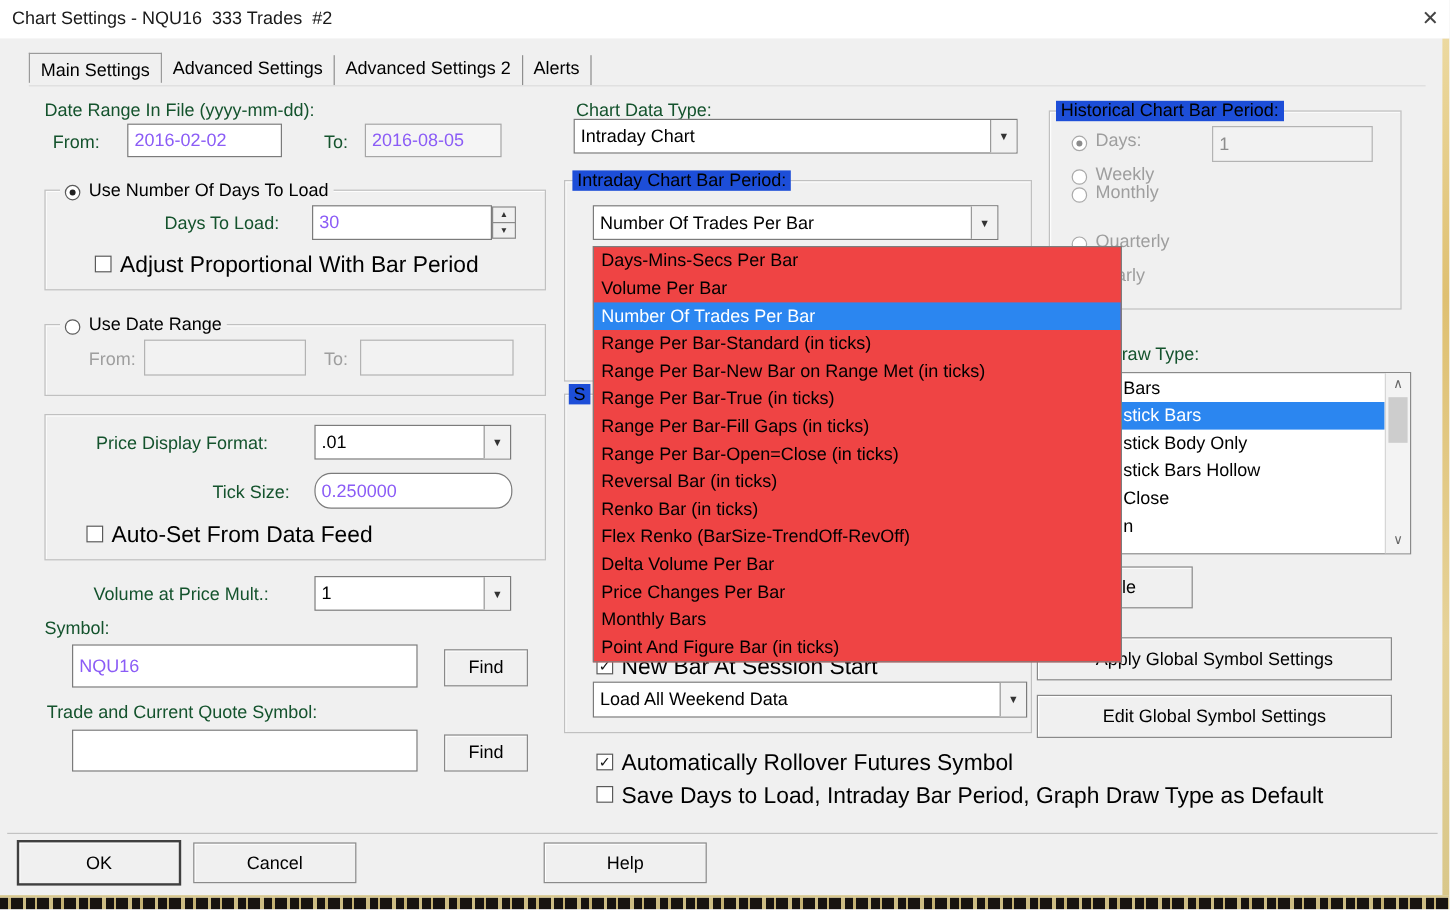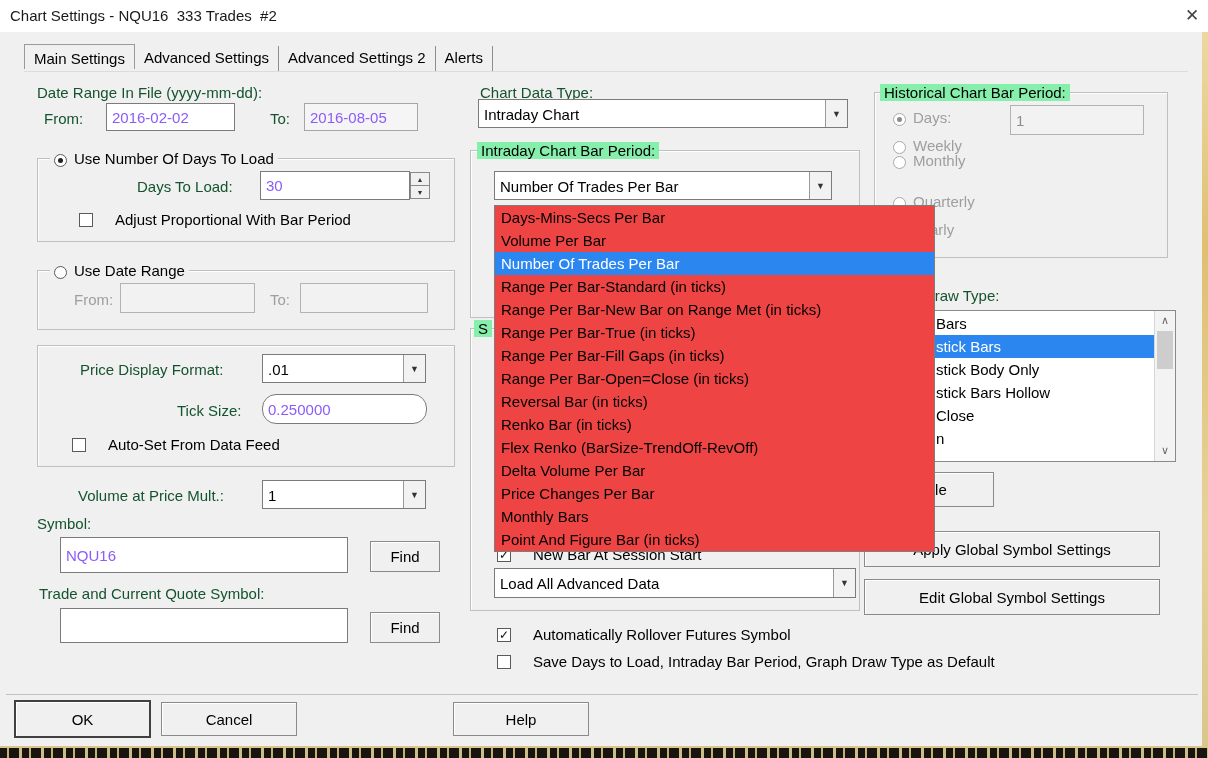--- a/index.html
+++ b/index.html
@@ -22,29 +22,29 @@
   .tab-underline { position:absolute; left:24px; top:71px; width:1164px; height:1px; background:#dcdcdc; }
 
   .lbl { position:absolute; white-space:pre; font-size:15px; color:#14532d; }
   .lbl.dis { color:#9e9e9e; }
 
   .tbox { position:absolute; background:#fff; border:1px solid #7b7b7b; font-family:"Liberation Sans",sans-serif; font-size:15px; padding:0 5px; color:#8b5cf6; }
   .tbox.dis { background:#f2f2f2; border-color:#b3b3b3; color:#8d8d8d; }
   .tbox.ro  { background:#f5f5f5; border-color:#a6a6a6; }
 
   .grp { position:absolute; border:1px solid #c0c0c0; box-shadow:1px 1px 0 #fdfdfd inset; }
-  .grp-lbl { position:absolute; background:#86efac; padding:0 4px; font-size:15px; white-space:pre; }
+  .grp-lbl { position:absolute; background:#1d4ed8; padding:0 4px; font-size:15px; white-space:pre; }
 
   .combo { position:absolute; background:#fff; border:1px solid #7b7b7b; cursor:pointer; }
   .combo .val { position:absolute; left:5px; top:50%; transform:translateY(-50%); white-space:pre; font-size:15px; }
   .combo .arr { position:absolute; right:0; top:0; bottom:0; width:22px; border-left:1px solid #9a9a9a; background:#f2f2f2; color:#333; font-size:9px; display:flex; align-items:center; justify-content:center; }
 
   .chk { position:absolute; display:flex; align-items:flex-start; cursor:pointer; }
   .chk .box { width:14px; height:14px; background:#fff; border:1px solid #5a5a5a; font-size:12px; line-height:13px; text-align:center; color:#111; flex:none; margin-top:2px; }
-  .chk .txt { margin-left:22px; white-space:pre; font-size:15px; }
+  .chk .txt { margin-left:7px; white-space:pre; font-size:19px; }
 
   .radio { position:absolute; display:flex; align-items:flex-end; cursor:pointer; }
   .radio .circ { width:13px; height:13px; border-radius:50%; background:#fff; border:1px solid #5a5a5a; flex:none; position:relative; }
   .radio.sel .circ::after { content:""; position:absolute; left:3px; top:3px; width:5px; height:5px; border-radius:50%; background:#222; }
   .radio .txt { margin-left:7px; white-space:pre; font-size:15px; }
   .radio.dis .circ { border-color:#a9a9a9; }
   .radio.dis.sel .circ::after { background:#8b8b8b; }
   .radio.dis .txt { color:#9e9e9e; }
 
   .btn { position:absolute; background:#f0f0f0; border:1px solid #8a8a8a; box-shadow:1px 1px 0 #ffffff inset; font-size:15px; display:flex; align-items:center; justify-content:center; cursor:pointer; white-space:pre; }
@@ -165,21 +165,21 @@
   </div>
 
   <div class="grp" style="left:470px;top:328px;width:390px;height:283px;"></div>
   <div class="grp-lbl" style="left:474px;top:320px;">S</div>
 
   <div class="chk" style="left:497px;top:546px;z-index:5;">
     <span class="box">✓</span>
     <span class="txt">New Bar At Session Start</span>
   </div>
   <div class="combo" style="left:494px;top:568px;width:362px;height:30px;z-index:5;">
-    <span class="val">Load All Advanced Data</span>
+    <span class="val">Load All Weekend Data</span>
     <span class="arr">▼</span>
   </div>
 
   <div class="chk" style="left:497px;top:626px;">
     <span class="box">✓</span>
     <span class="txt">Automatically Rollover Futures Symbol</span>
   </div>
   <div class="chk" style="left:497px;top:653px;">
     <span class="box"></span>
     <span class="txt">Save Days to Load, Intraday Bar Period, Graph Draw Type as Default</span>

